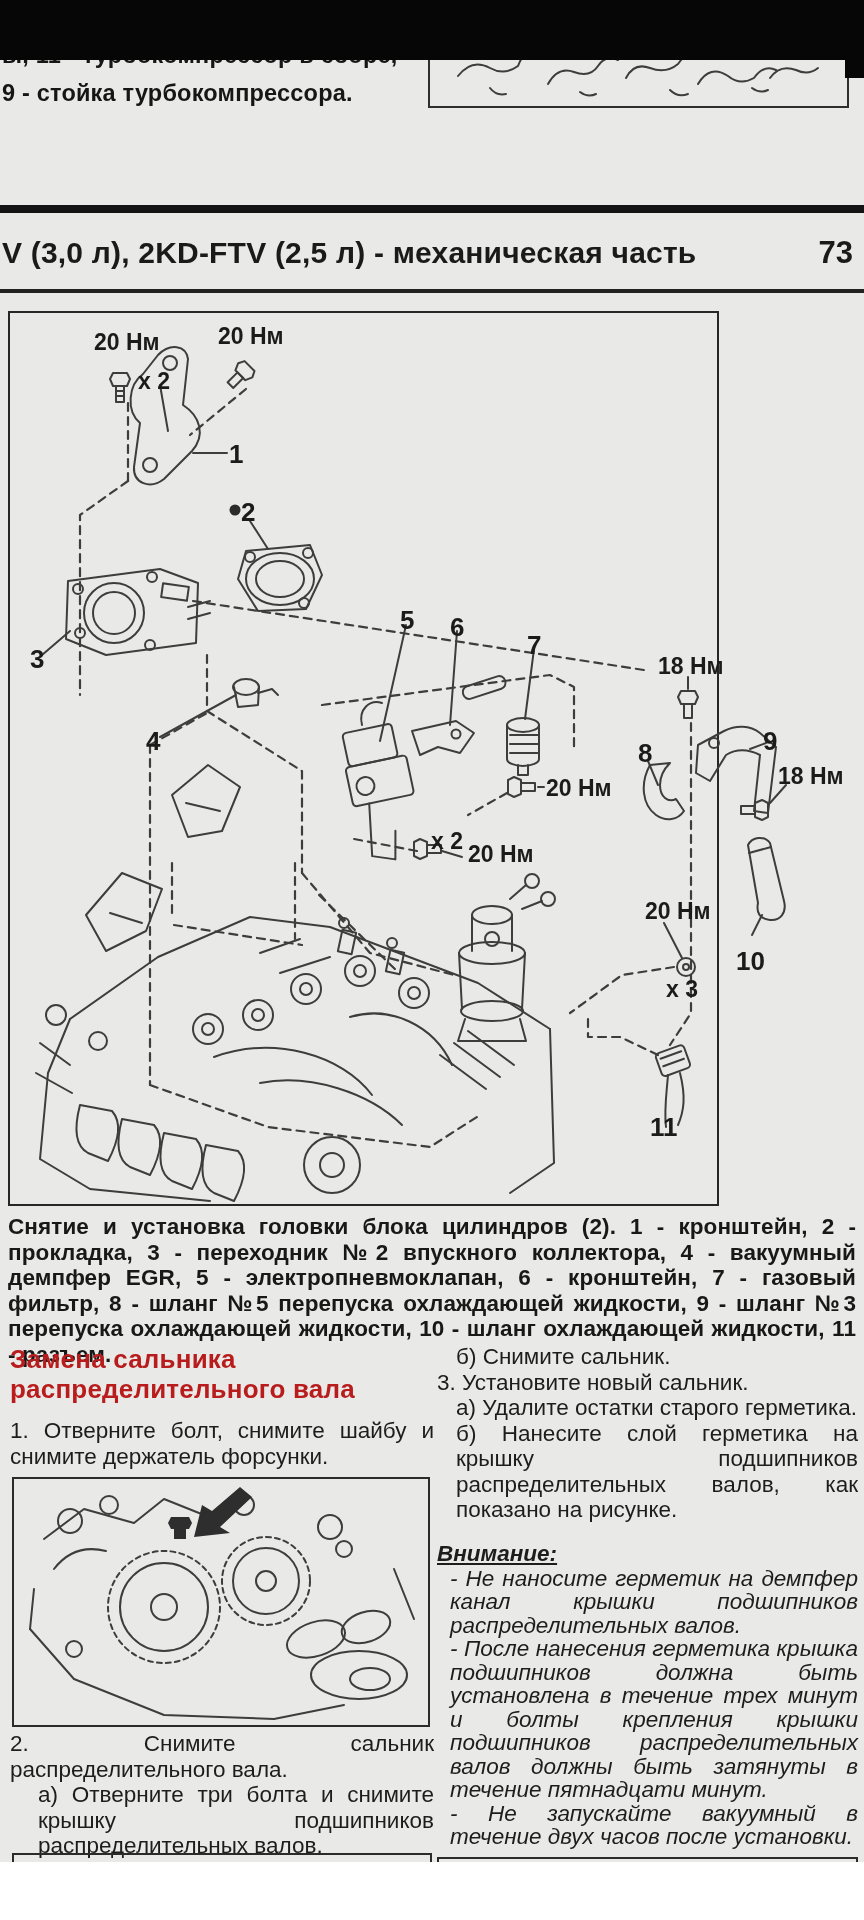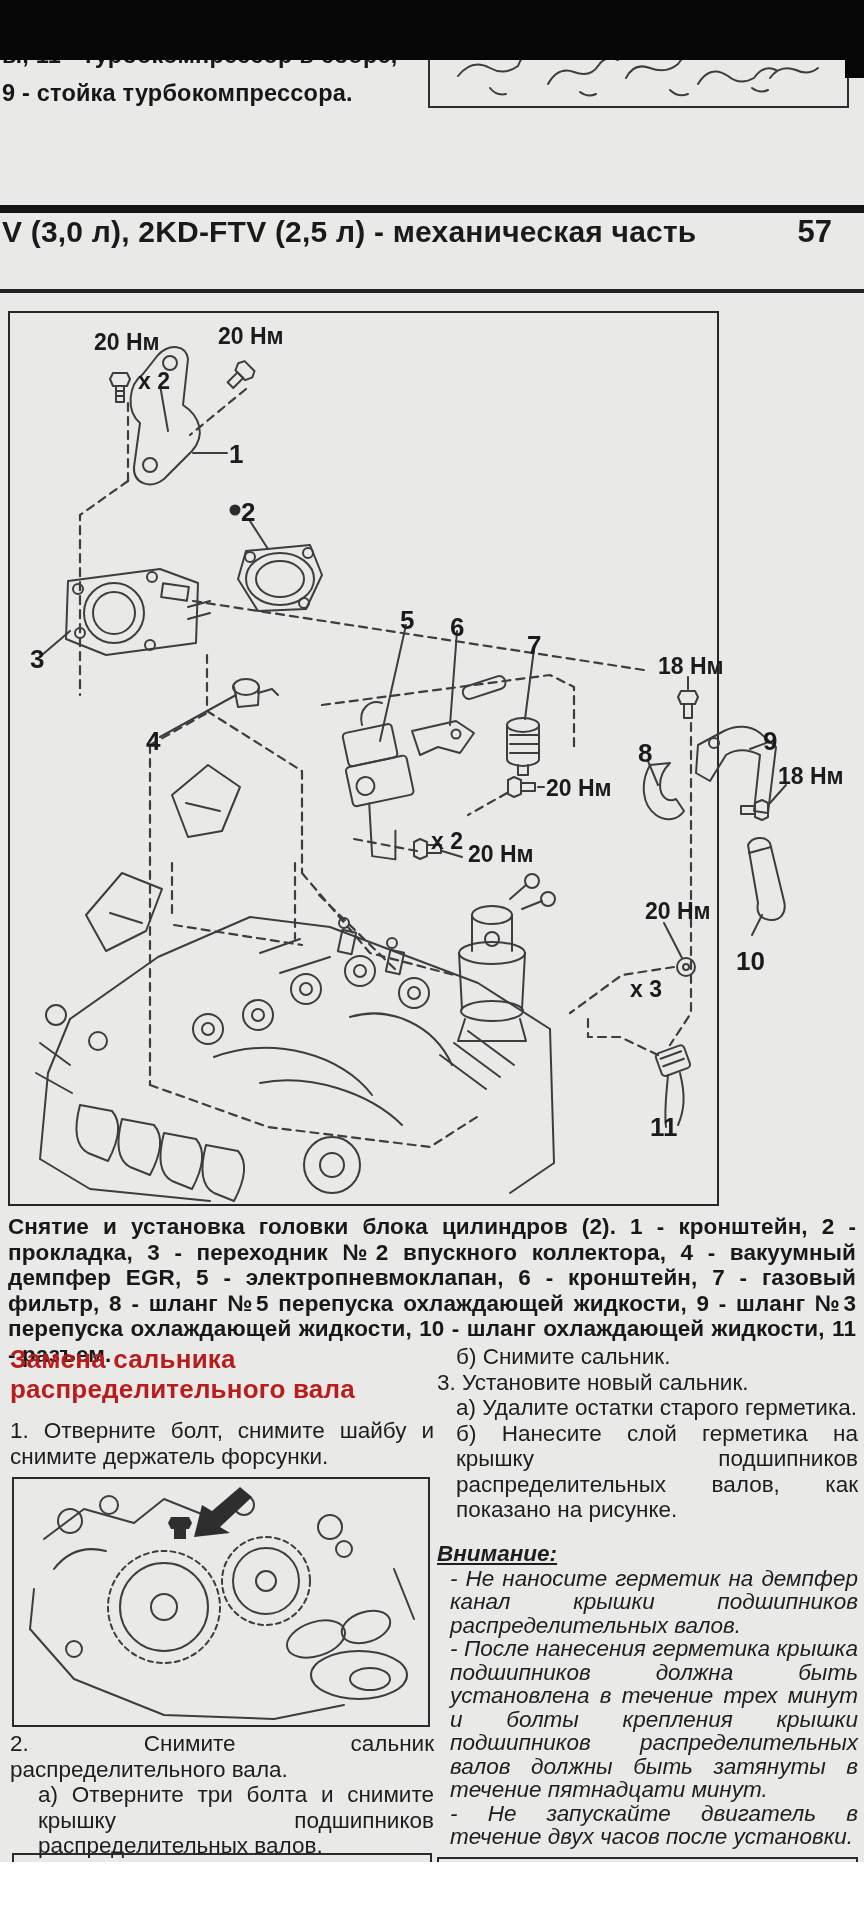--- a/index.html
+++ b/index.html
@@ -7,21 +7,21 @@
     font-family:"Liberation Sans",sans-serif;-webkit-font-smoothing:antialiased}
   .stage{position:relative;width:864px;height:1920px;background:#fff}
   .scan{position:absolute;left:0;top:0;width:864px;height:1862px;background:#e9e9e7;overflow:hidden}
   .topbar{position:absolute;left:0;top:0;width:864px;height:60px;background:#060606;z-index:5}
   .topbar-nub{position:absolute;right:0;top:0;width:19px;height:78px;background:#060606;z-index:5}
   .top-frag{position:absolute;left:2px;z-index:1;font-weight:700;font-size:23.5px;color:#161616;white-space:nowrap;letter-spacing:.2px}
   .top-frag.l1{top:42px}
   .top-frag.l2{top:80px}
   .top-right-box{position:absolute;left:428px;top:20px;width:421px;height:88px;border:2.5px solid #2e2e2e;z-index:2}
   .rule1{position:absolute;left:0;top:205px;width:864px;height:8px;background:#141414}
-  .header-row{position:absolute;left:0;top:214px;width:864px;padding:0 32px 0 2px;display:flex;justify-content:space-between;align-items:baseline}
+  .header-row{position:absolute;left:0;top:235px;width:864px;padding:0 11px 0 2px;display:flex;justify-content:space-between;align-items:baseline}
   .header-title{font-weight:700;font-size:30px;color:#1a1a1a;white-space:nowrap;letter-spacing:.2px}
   .header-page{font-weight:700;font-size:31px;color:#1a1a1a}
   .header-underline{position:absolute;left:0;top:289px;width:864px;height:4px;background:#222}
   .main-figure{position:absolute;left:8px;top:311px;width:711px;height:895px;border:2.5px solid #272727}
   .main-figure svg{position:absolute;left:0;top:0}
   .fig-label{position:absolute;font-weight:700;color:#1b1b1b;white-space:nowrap}
   .fig-label.torq{font-size:23px}
   .fig-label.num{font-size:26px}
   .caption{position:absolute;left:8px;top:1214px;width:848px;font-weight:700;font-size:22.5px;line-height:25.5px;color:#181818;text-align:justify;letter-spacing:.1px}
   .col{position:absolute;top:1344px;color:#1d1d1d}
@@ -59,21 +59,21 @@
           <path d="M268,62 q12,-20 30,-8 q12,10 26,2 q10,-14 22,-8"></path>
           <path d="M340,56 q10,-14 26,-8 q12,6 22,-2"></path>
           <path d="M60,66 q6,8 16,6 M150,70 q8,6 16,2 M240,68 q8,8 18,4 M322,66 q8,6 16,2"></path>
         </g>
       </svg>
     </div>
 
     <div class="rule1"></div>
     <div class="header-row">
       <span class="header-title">V (3,0 л), 2KD-FTV (2,5 л) - механическая часть</span>
-      <span class="header-page">57</span>
+      <span class="header-page">73</span>
     </div>
     <div class="header-underline"></div>
 
     <div class="main-figure">
       <svg width="834" height="891" viewBox="0 0 834 891">
         <g stroke="#3d3d3d" stroke-width="2" fill="none" stroke-linecap="round" stroke-linejoin="round">
 
           <polygon points="103,60 117,60 120,66 117,73 103,73 100,66"></polygon>
           <rect x="106" y="73" width="8" height="16"></rect>
           <path d="M106,78 h8 M106,83 h8"></path>
@@ -260,21 +260,21 @@
           <span class="fig-label num" style="left: 440px; top: 299px;">6</span>
           <span class="fig-label num" style="left: 517px; top: 317px;">7</span>
           <span class="fig-label torq" style="left: 648px; top: 340px;">18 Нм</span>
           <span class="fig-label num" style="left: 628px; top: 425px;">8</span>
           <span class="fig-label num" style="left: 753px; top: 413px;">9</span>
           <span class="fig-label torq" style="left: 768px; top: 450px;">18 Нм</span>
           <span class="fig-label torq" style="left: 536px; top: 462px;">20 Нм</span>
           <span class="fig-label torq" style="left: 421px; top: 515px;">x 2</span>
           <span class="fig-label torq" style="left: 458px; top: 528px;">20 Нм</span>
           <span class="fig-label torq" style="left: 635px; top: 585px;">20 Нм</span>
-          <span class="fig-label torq" style="left: 620px; top: 663px; text-align: right;">x 3</span>
+          <span class="fig-label torq" style="left: 656px; top: 663px; text-align: right;">x 3</span>
           <span class="fig-label num" style="left: 726px; top: 614px; margin-top: 19px;">10</span>
           <span class="fig-label num" style="left: 640px; top: 799px;">11</span>
         </div>
     </div>
 
     <p class="caption">Снятие и установка головки блока цилиндров (2). 1 - кронштейн, 2 - прокладка, 3 - переходник №2 впускного коллектора, 4 - вакуумный демпфер EGR, 5 - электропневмоклапан, 6 - кронштейн, 7 - газовый фильтр, 8 - шланг №5 перепуска охлаждающей жидкости, 9 - шланг №3 перепуска охлаждающей жидкости, 10 - шланг охлаждающей жидкости, 11 - разъем.</p>
 
     <div class="col col-left">
       <div class="h2">
         <div>Замена сальника</div>
@@ -318,21 +318,21 @@
     </div>
 
     <div class="col col-right">
       <p class="p ind1">б) Снимите сальник.</p>
       <p class="p">3. Установите новый сальник.</p>
       <p class="p ind1">а) Удалите остатки старого герметика.</p>
       <p class="p ind1">б) Нанесите слой герметика на крышку подшипников распределительных валов, как показано на рисунке.</p>
       <p class="warn-title">Внимание:</p>
       <p class="p it">- Не наносите герметик на демпфер канал крышки подшипников распределительных валов.</p>
       <p class="p it">- После нанесения герметика крышка подшипников должна быть установлена в течение трех минут и болты крепления крышки подшипников распределительных валов должны быть затянуты в течение пятнадцати минут.</p>
-      <p class="p it">- Не запускайте двигатель в течение двух часов после установки.</p>
+      <p class="p it">- Не запускайте вакуумный в течение двух часов после установки.</p>
       <div class="sealant-box">
         <svg width="416" height="76" viewBox="0 0 416 76">
           <g stroke="#3d3d3d" stroke-width="2" fill="none" stroke-linecap="round">
             <path d="M165,62 H414"></path>
             <path d="M176,62 V50 M344,62 V50"></path>
             <path d="M252,30 L196,60 M258,30 L314,58"></path>
             <line x1="382" y1="42" x2="382" y2="56"></line>
             <line x1="372" y1="42" x2="392" y2="42"></line>
           </g>
           <polygon points="377,55 387,55 382,63" fill="#3d3d3d"></polygon>

